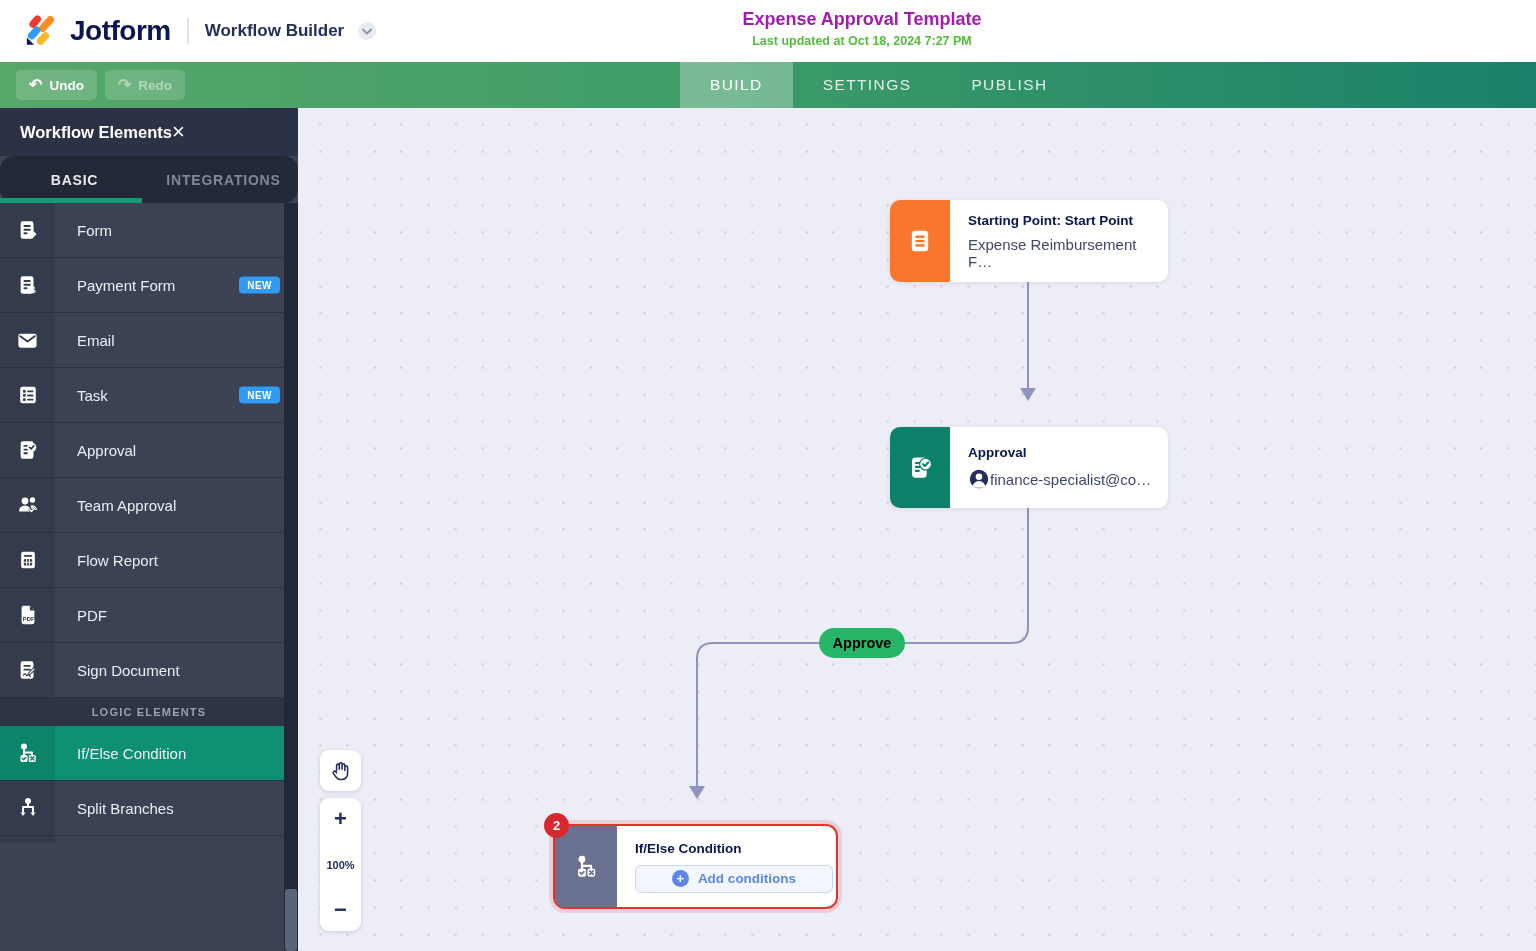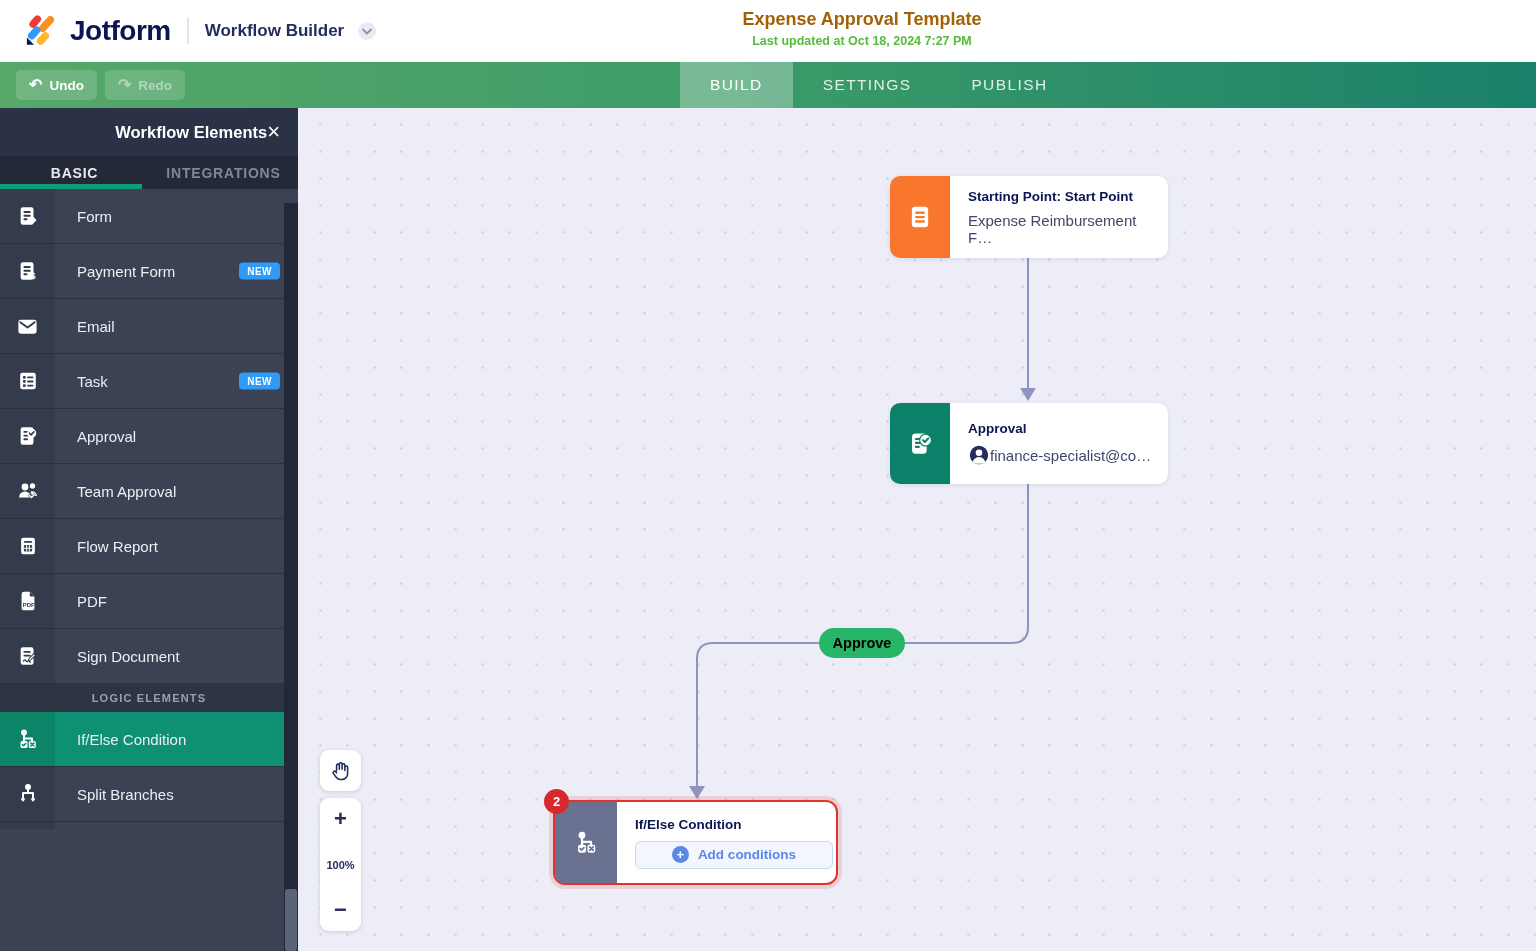--- a/index.html
+++ b/index.html
@@ -9,42 +9,42 @@
 
   
   .header { position:absolute; top:0; left:0; width:1536px; height:62px; background:#ffffff; z-index:30; }
   .brand { position:absolute; left:22px; top:0; height:62px; display:flex; align-items:center; gap:12px; }
   .logo-mark { width:36px; height:36px; }
   .logo-text { font-size:28px; font-weight:800; color:#0a1551; letter-spacing:-0.5px; }
   .brand-divider { width:2px; height:26px; background:#e3e5ee; margin:0 4px; }
   .product-name { font-size:17px; font-weight:600; color:#252d5c; }
   .chev-badge { width:18px; height:18px; border-radius:50%; background:#e8ebf2; display:flex; align-items:center; justify-content:center; margin-left:2px; cursor:pointer; }
   .title-block { position:absolute; left:862px; top:9px; transform:translateX(-50%); text-align:center; white-space:nowrap; }
-  .flow-title { font-size:18px; font-weight:800; color:#a16207; }
+  .flow-title { font-size:18px; font-weight:800; color:#a21caf; }
   .flow-updated { font-size:12.5px; font-weight:600; color:#55bb3a; margin-top:4px; }
 
   
   .toolbar { position:absolute; top:62px; left:0; width:1536px; height:46px;
              background:linear-gradient(90deg,#57a869 0%, #3f9d68 45%, #1a816a 100%); z-index:29; }
   .undo-redo { position:absolute; left:16px; top:8px; display:flex; gap:8px; }
   .tb-btn { height:30px; padding:0 13px; border-radius:5px; background:rgba(255,255,255,0.16);
             display:inline-flex; align-items:center; gap:7px; color:#ffffff; font-size:13.5px; font-weight:700; cursor:pointer; border:none; }
   .tb-btn .glyph { font-size:16px; line-height:1; }
   .tb-btn.disabled { color:rgba(255,255,255,0.45); cursor:default; }
   .tb-tabs { position:absolute; left:680px; top:0; height:46px; display:flex; }
   .tb-tab { height:46px; display:flex; align-items:center; justify-content:center; padding:18px 30px;
             color:rgba(255,255,255,0.85); font-size:15.5px; letter-spacing:1.4px; cursor:pointer; }
   .tb-tab.active { background:rgba(255,255,255,0.30); color:#ffffff; }
 
   
   .sidebar { position:absolute; top:108px; left:0; width:298px; height:843px; background:#3b4254; z-index:28; overflow:hidden; }
-  .sb-header { height:48px; background:#2b3245; display:flex; align-items:center; justify-content:flex-end; padding:0 18px 0 20px; }
+  .sb-header { height:48px; background:#2b3245; display:flex; align-items:center; justify-content:flex-start; padding:0 18px 0 20px; }
   .sb-title { color:#ffffff; font-size:16.5px; font-weight:700; }
   .sb-close { color:#ffffff; font-size:22px; line-height:1; cursor:pointer; }
-  .sb-tabs { position:relative; height:33px; background:#232937; display:flex; }
+  .sb-tabs { position:relative; height:47px; background:#232937; display:flex;border-radius:14px; }
   .sb-tab { width:50%; display:flex; align-items:center; justify-content:center; font-size:14px; letter-spacing:0.8px; color:#80879a; cursor:pointer; font-weight:600; }
   .sb-tab.active { color:#e8eaee; }
   .sb-tab-underline { position:absolute; bottom:0; left:0; width:142px; height:5px; background:#0f9e74; }
   .sb-list { position:relative; }
   .sb-row { position:relative; height:55px; display:flex; border-bottom:1px solid #2b3142; cursor:pointer; background:#3b4254; }
   .sb-ico { width:55px; min-width:55px; background:#343b4c; display:flex; align-items:center; justify-content:center; color:#343b4c; }
   .sb-label { flex:1; display:flex; align-items:center; padding-left:22px; color:#eceef2; font-size:15px; }
   .sb-row.active { background:#0e9173; }
   .sb-row.active .sb-ico { background:#0c8467; color:#0c8467; }
   .badge-new { position:absolute; right:18px; top:50%; transform:translateY(-50%); background:#2f9bf6; color:#ffffff;
@@ -54,21 +54,21 @@
   .sb-partial { height:7px; background:#3b4254; display:flex; }
   .sb-partial .sb-ico { height:7px; }
   .sb-scroll-track { position:absolute; top:95px; right:0; width:14px; bottom:0; background:#222838; }
   .sb-scroll-thumb { position:absolute; bottom:0; left:1px; width:12px; height:62px; background:#5a6377; border-radius:3px; cursor:pointer; }
 
   
   .canvas { position:absolute; top:108px; left:298px; right:0; bottom:0; background:#ecedf6;
             background-image:radial-gradient(#d5d7e7 1.3px, transparent 1.5px); background-size:27px 27px; background-position:9px 3px; }
   .edges { position:absolute; top:0; left:0; width:100%; height:100%; pointer-events:none; }
 
-  .node { position:absolute; display:flex; background:#ffffff; border-radius:10px; box-shadow:0 1px 5px rgba(40,50,90,0.10); cursor:pointer; }
+  .node { position:absolute; display:flex; background:#ffffff; border-radius:10px; box-shadow:0 1px 5px rgba(40,50,90,0.10); cursor:pointer;margin-top:24px; }
   .node-ico { width:60px; min-width:60px; border-radius:10px 0 0 10px; display:flex; align-items:center; justify-content:center; }
   .node-body { flex:1; display:flex; flex-direction:column; justify-content:center; padding-left:18px; padding-right:10px; }
   .node-title { font-size:13.5px; font-weight:800; color:#0a1551; }
   .node-sub { font-size:15px; color:#3f476b; margin-top:8px; }
   .assignee { display:flex; align-items:center; margin-top:8px; font-size:15px; color:#3f476b; }
 
   .node-start { left:592px; top:68px; width:278px; height:82px; }
   .node-start .node-ico { background:#f8772d; }
   .node-approval { left:592px; top:295px; width:278px; height:81px; }
   .node-approval .node-ico { background:#0b8169; }

